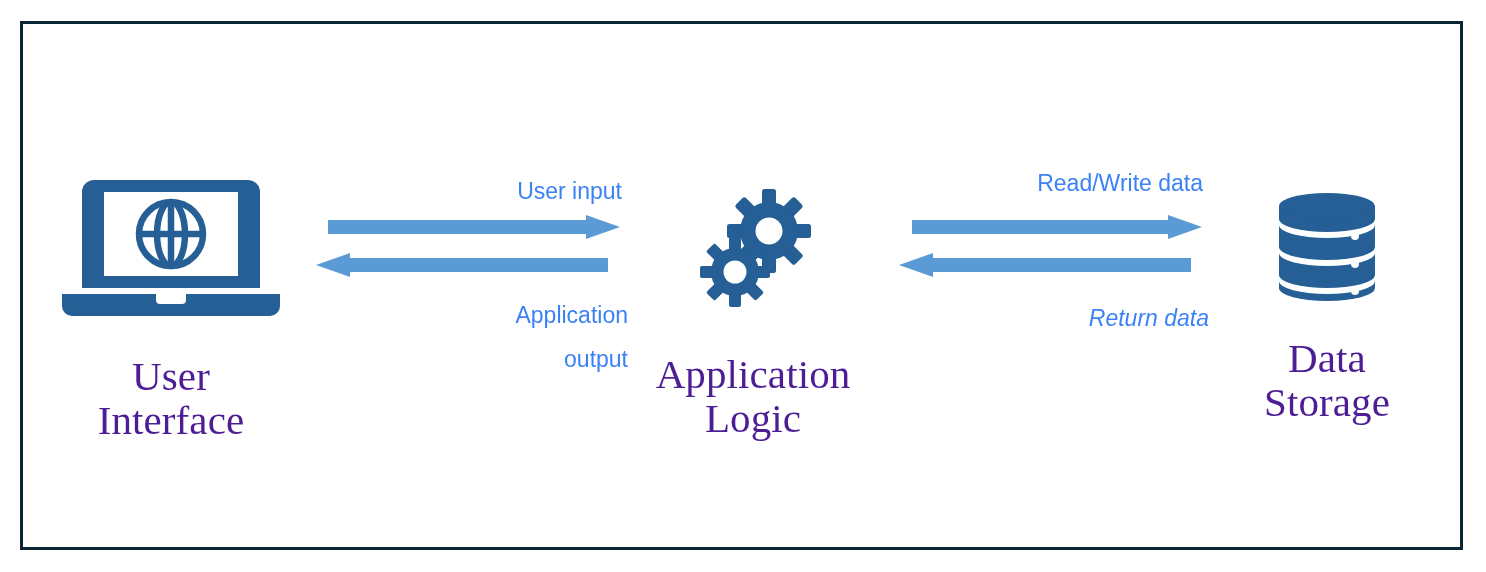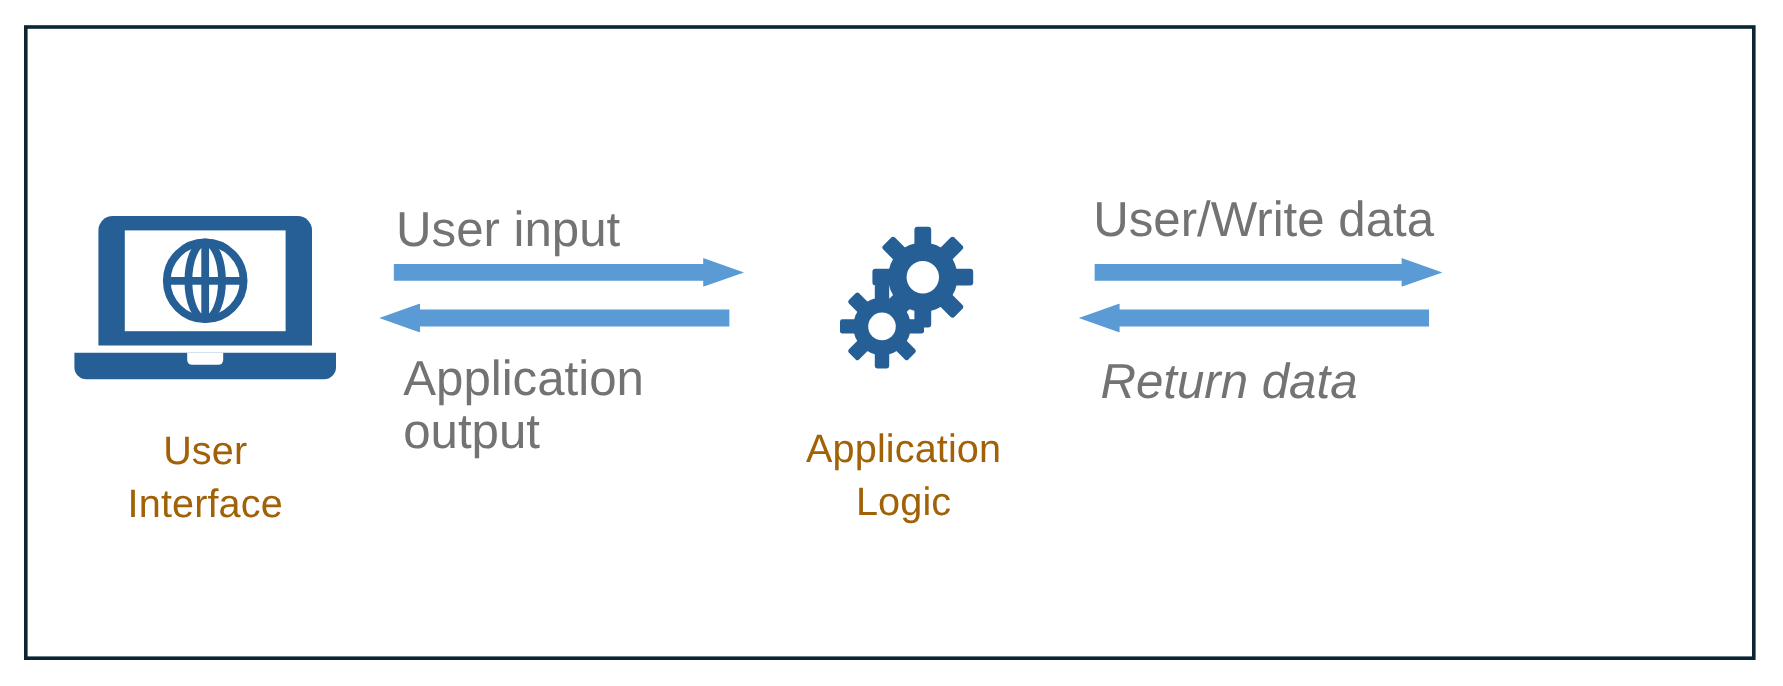--- a/index.html
+++ b/index.html
@@ -30,34 +30,34 @@
     background: #ffffff;
   }
 
   
   .node {
     position: absolute;
   }
   .node-label {
     position: absolute;
     text-align: center;
-    color: #a16207;
-    font-size: 33px;
+    color: #4c1d95;
+    font-size: 41px;
     line-height: 44px;
     letter-spacing: 0.1px;
     white-space: pre-line;
-    font-family: Liberation Sans, sans-serif;
+    font-family: Liberation Serif, serif;
   }
 
   
   .arrow-caption {
     position: absolute;
-    text-align: left;
-    color: #737373;
-    font-size: 41px;
+    text-align: right;
+    color: #3b82f6;
+    font-size: 23px;
     line-height: 44px;
     white-space: pre-line;
     font-family: "Liberation Sans", sans-serif;
   }
 
   .icon-svg { display: block; }
   .arrow-svg { display: block; }
 </style>
 </head>
 <body>
@@ -119,20 +119,38 @@
           </g>
           <circle cx="0" cy="0" r="24"></circle>
         </g>
         <circle cx="0" cy="0" r="11.5" fill="#ffffff"></circle>
       </g>
     </svg>
     <div class="node-label" style="left:-72px; top:166px; width:270px;">Application
 Logic</div>
   </div>
 
+  <div class="node" style="left:1275px; top:192px; width:104px; height:110px;">
+    <svg class="icon-svg" width="104" height="110" viewBox="0 0 104 110">
+
+      <path d="M4 14 v82 a48 13 0 0 0 96 0 v-82 z" fill="#255f96"></path>
+
+      <ellipse cx="52" cy="14" rx="48" ry="13" fill="#255f96"></ellipse>
+
+      <path d="M4 27 a48 13 0 0 0 96 0 v6 a48 13 0 0 1 -96 0 z" fill="#ffffff"></path>
+      <path d="M4 55 a48 13 0 0 0 96 0 v6 a48 13 0 0 1 -96 0 z" fill="#ffffff"></path>
+      <path d="M4 83 a48 13 0 0 0 96 0 v6 a48 13 0 0 1 -96 0 z" fill="#ffffff"></path>
+
+      <circle cx="80" cy="44" r="4" fill="#ffffff"></circle>
+      <circle cx="80" cy="72" r="4" fill="#ffffff"></circle>
+      <circle cx="80" cy="99" r="4" fill="#ffffff"></circle>
+    </svg>
+    <div class="node-label" style="left:-83px; top:144px; width:270px;">Data
+Storage</div>
+  </div>
 
   <div class="node" style="left:328px; top:215px; width:292px; height:24px;">
     <svg class="arrow-svg" width="292" height="24" viewBox="0 0 292 24">
       <path d="M0 5 H258 V0 L292 12 L258 24 V19 H0 Z" fill="#5b9bd5"></path>
     </svg>
   </div>
   <div class="arrow-caption" style="left:330px; top:169px; width:292px;">User input</div>
 
   <div class="node" style="left:316px; top:253px; width:292px; height:24px;">
     <svg class="arrow-svg" width="292" height="24" viewBox="0 0 292 24">
@@ -140,21 +158,21 @@
     </svg>
   </div>
   <div class="arrow-caption" style="left:336px; top:293px; width:292px;">Application
 output</div>
 
   <div class="node" style="left:912px; top:215px; width:290px; height:24px;">
     <svg class="arrow-svg" width="290" height="24" viewBox="0 0 290 24">
       <path d="M0 5 H256 V0 L290 12 L256 24 V19 H0 Z" fill="#5b9bd5"></path>
     </svg>
   </div>
-  <div class="arrow-caption" style="left:911px; top:161px; width:292px;">User/Write data</div>
+  <div class="arrow-caption" style="left:911px; top:161px; width:292px;">Read/Write data</div>
 
   <div class="node" style="left:899px; top:253px; width:292px; height:24px;">
     <svg class="arrow-svg" width="292" height="24" viewBox="0 0 292 24">
       <path d="M292 5 H34 V0 L0 12 L34 24 V19 H292 Z" fill="#5b9bd5"></path>
     </svg>
   </div>
   <div class="arrow-caption" style="left:917px; top:296px; width:292px;font-style:italic;">Return data</div>
 
 </div>
 

